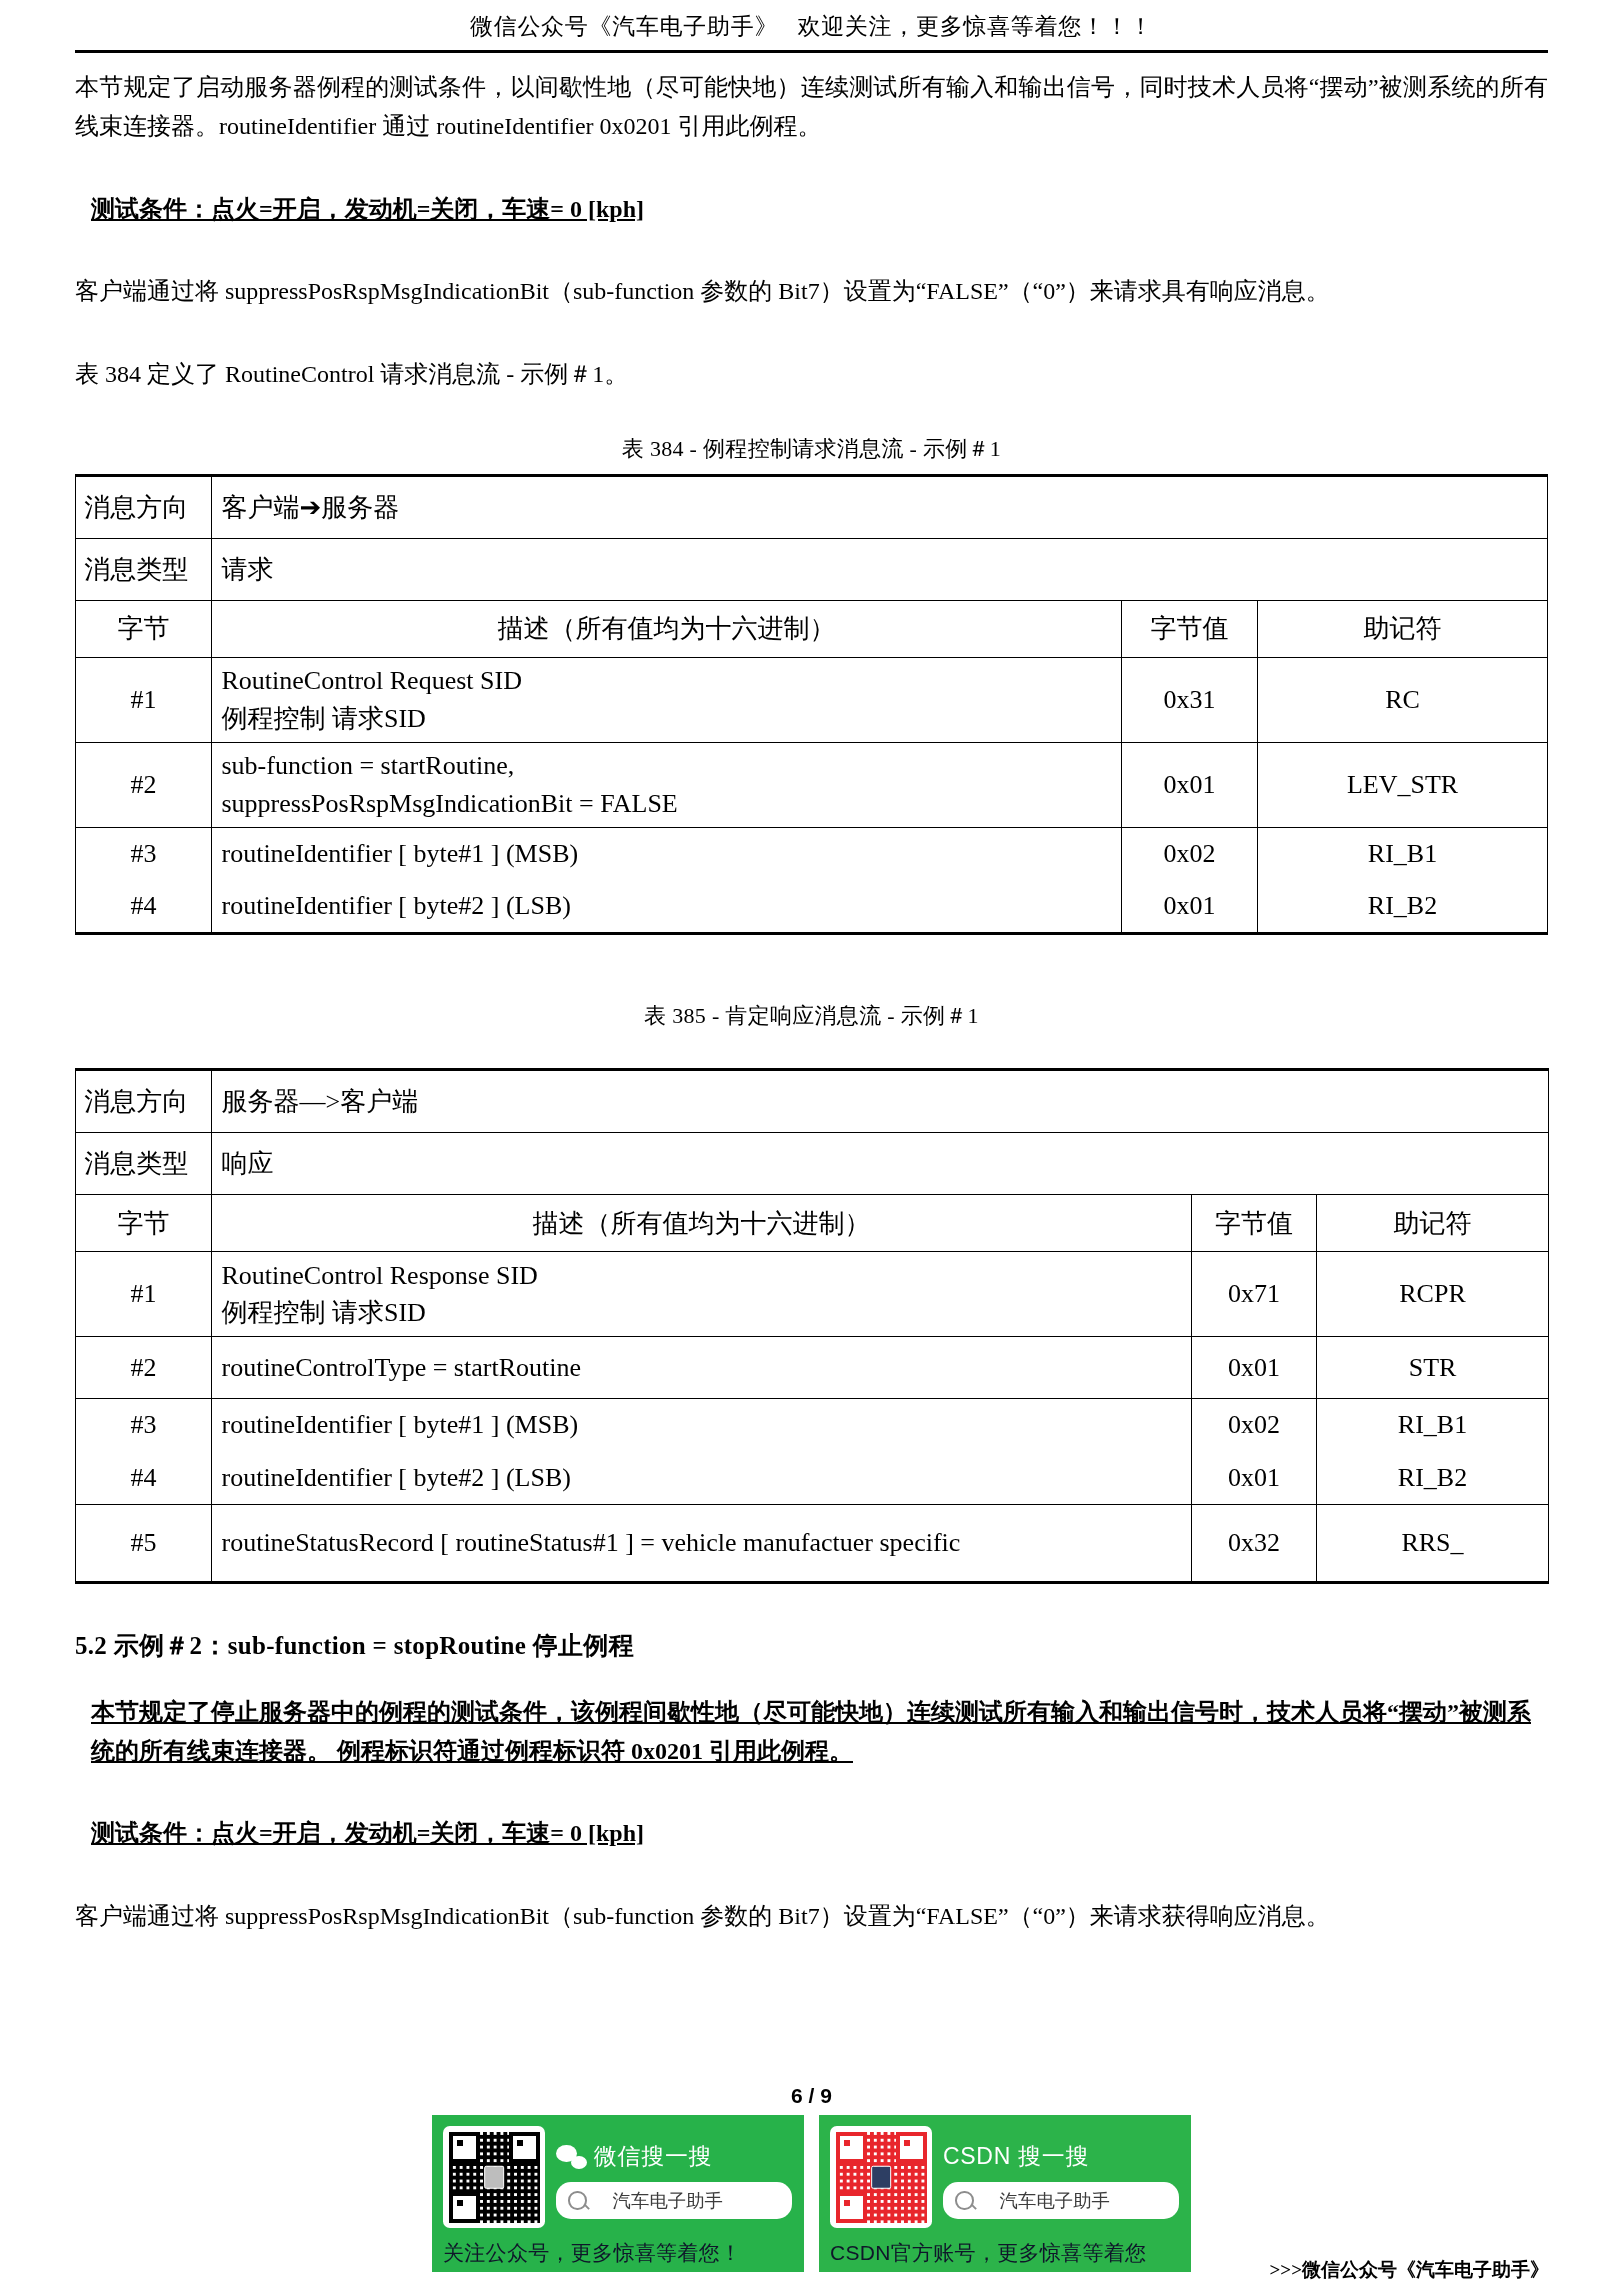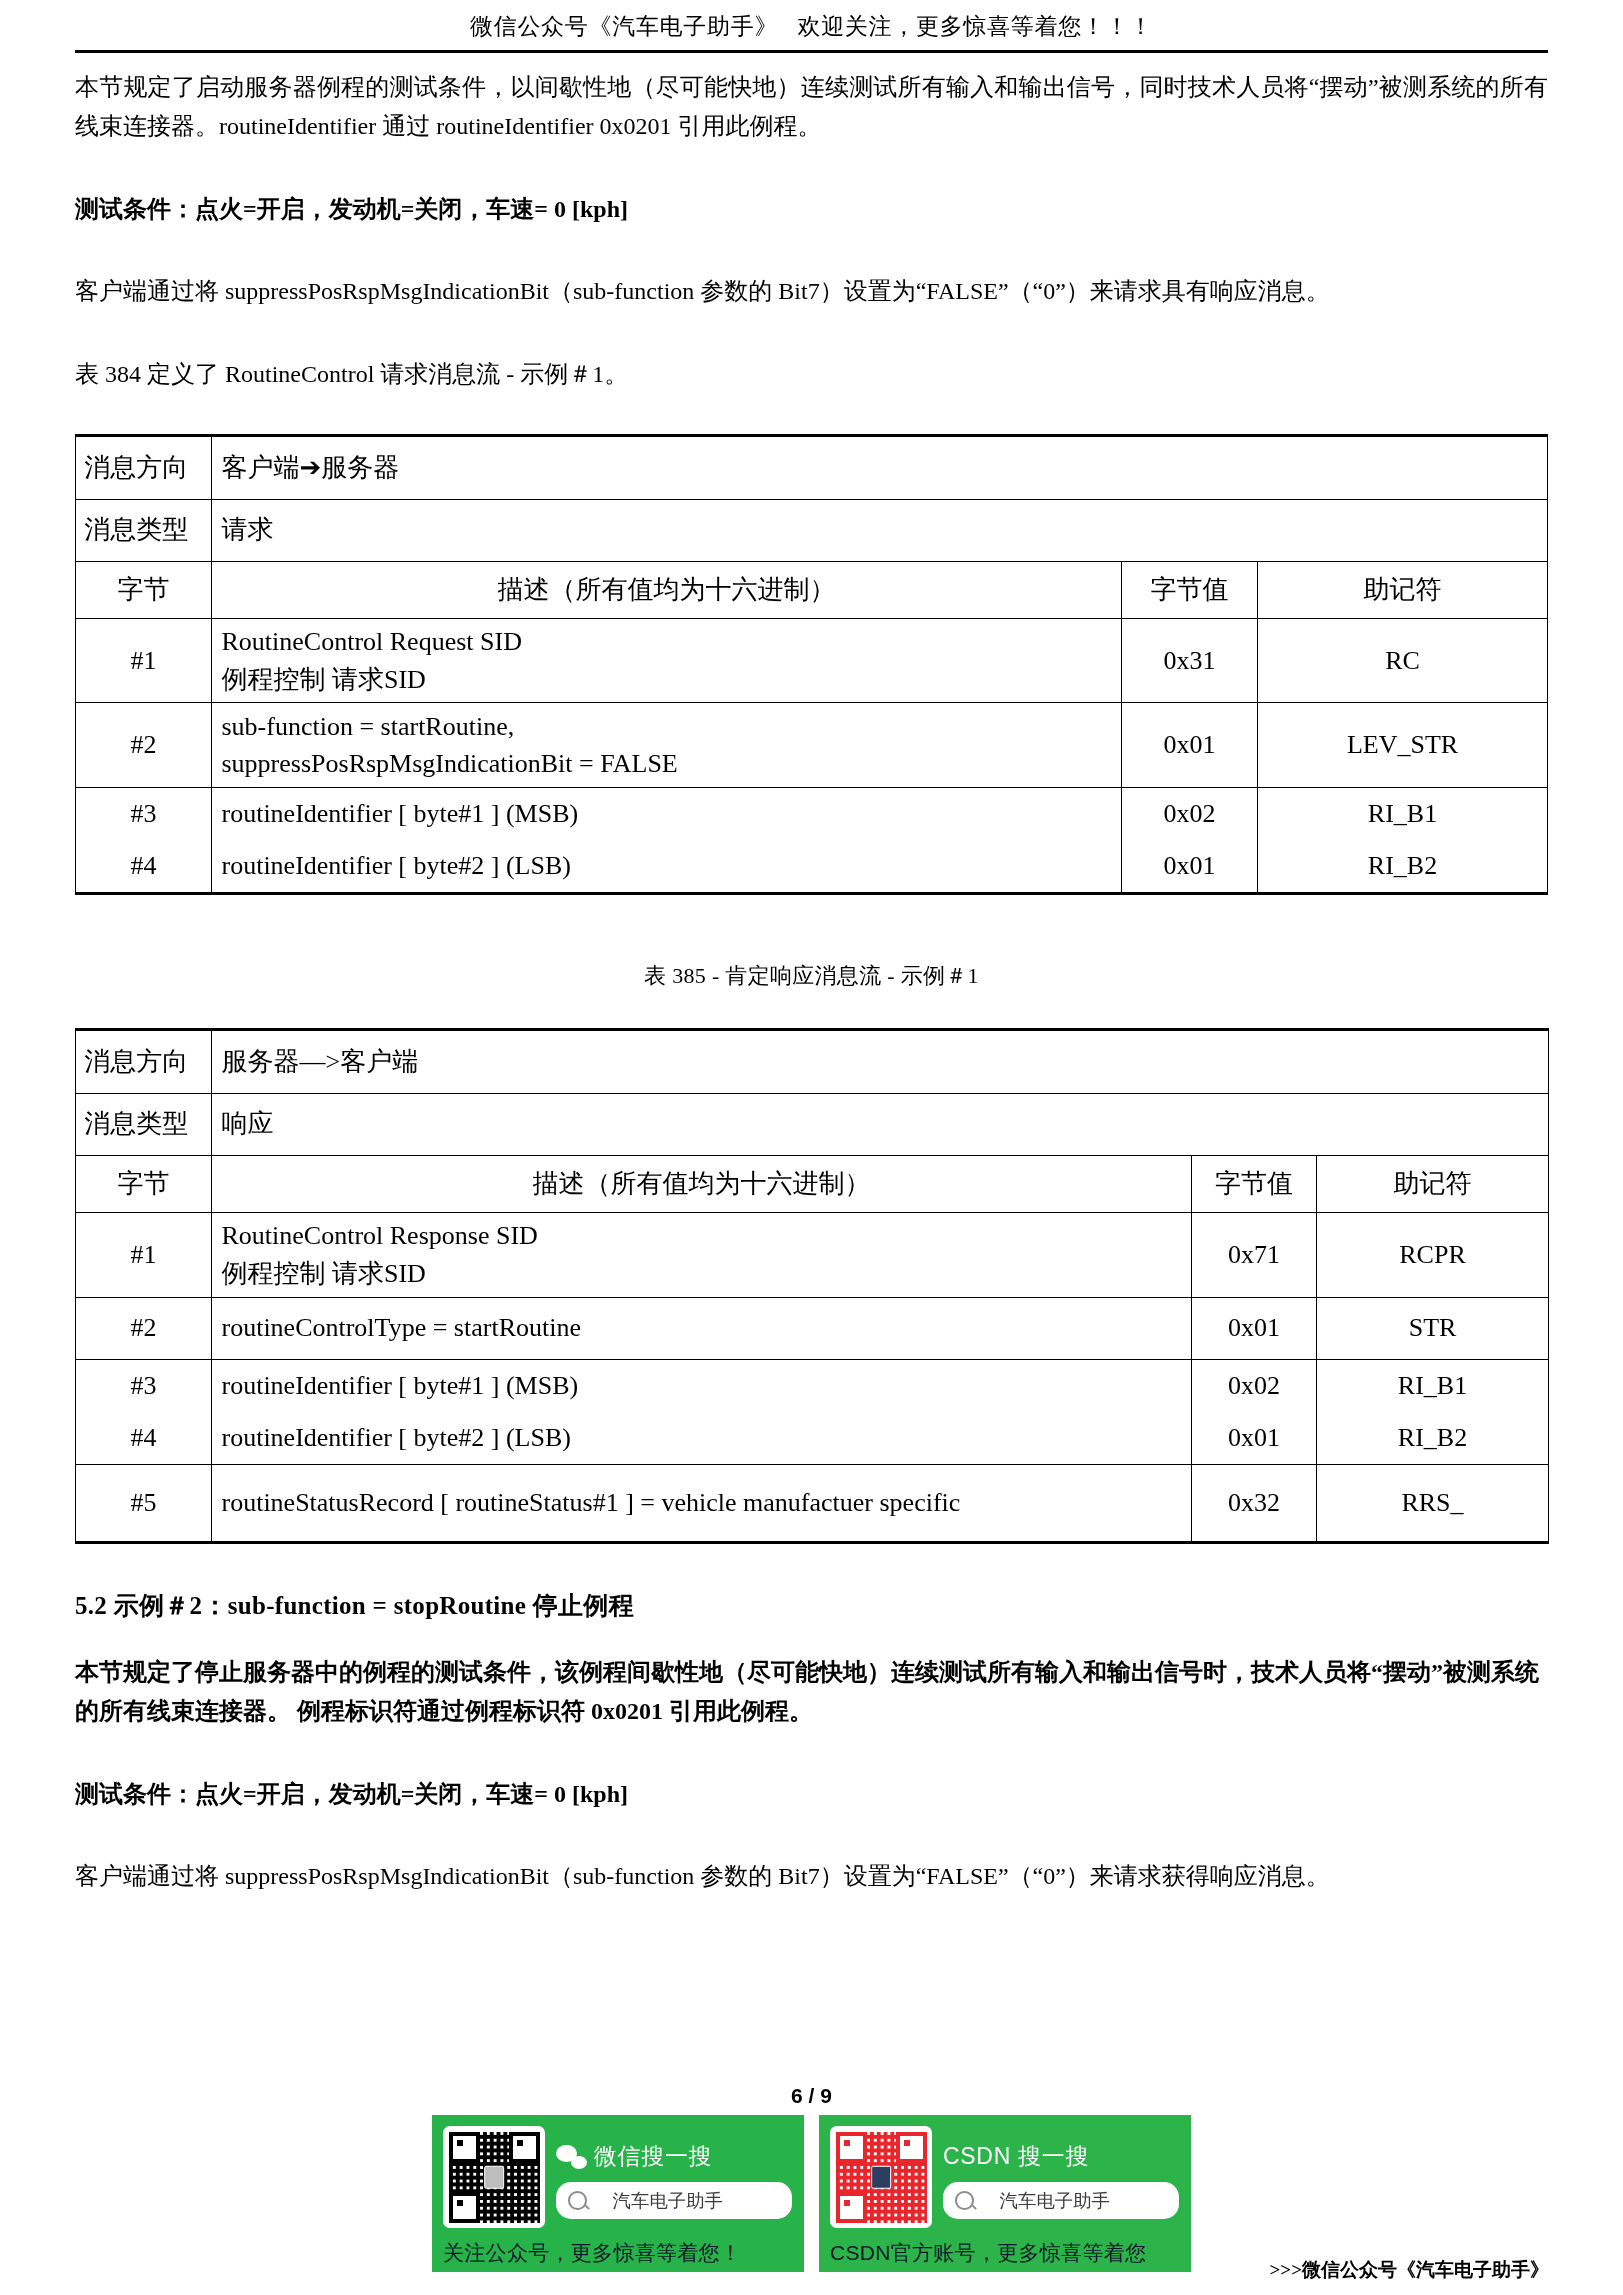--- a/index.html
+++ b/index.html
@@ -43,22 +43,23 @@
     font-size: 24px;
     line-height: 1.62;
     margin: 0 0 26px 0;
     text-align: justify;
     text-justify: inter-ideograph;
   }
   p.para.tight { margin-bottom: 23px; }
   p.bold-para {
     font-size: 24px;
     line-height: 1.62;
-    margin: 0 0 26px 0;
+    margin: 0 0 26px 16px;
     font-weight: bold;
+    text-decoration: underline;
   }
   .spacer-sm { height: 17.7px; }
   .spacer-md { height: 33px; }
   .spacer-lg { height: 45px; }
 
   
   .tbl-caption {
     text-align: center;
     font-size: 22px;
     margin: 0 0 9.5px 0;
@@ -294,20 +295,21 @@
   <div class="spacer-sm"></div>
 
   <p class="para">客户端通过将 suppressPosRspMsgIndicationBit（sub-function 参数的 Bit7）设置为“FALSE”（“0”）来请求具有响应消息。</p>
 
   <div class="spacer-sm"></div>
 
   <p class="para tight">表 384 定义了 RoutineControl 请求消息流 - 示例＃1。</p>
 
   <div class="spacer-sm"></div>
 
+  <div class="tbl-caption">表 384 - 例程控制请求消息流 - 示例＃1</div>
 
   <table class="msg">
     <colgroup>
       <col style="width:136px">
       <col style="width:910px">
       <col style="width:136px">
       <col style="width:290px">
     </colgroup>
     <tbody>
       <tr class="row-med">

